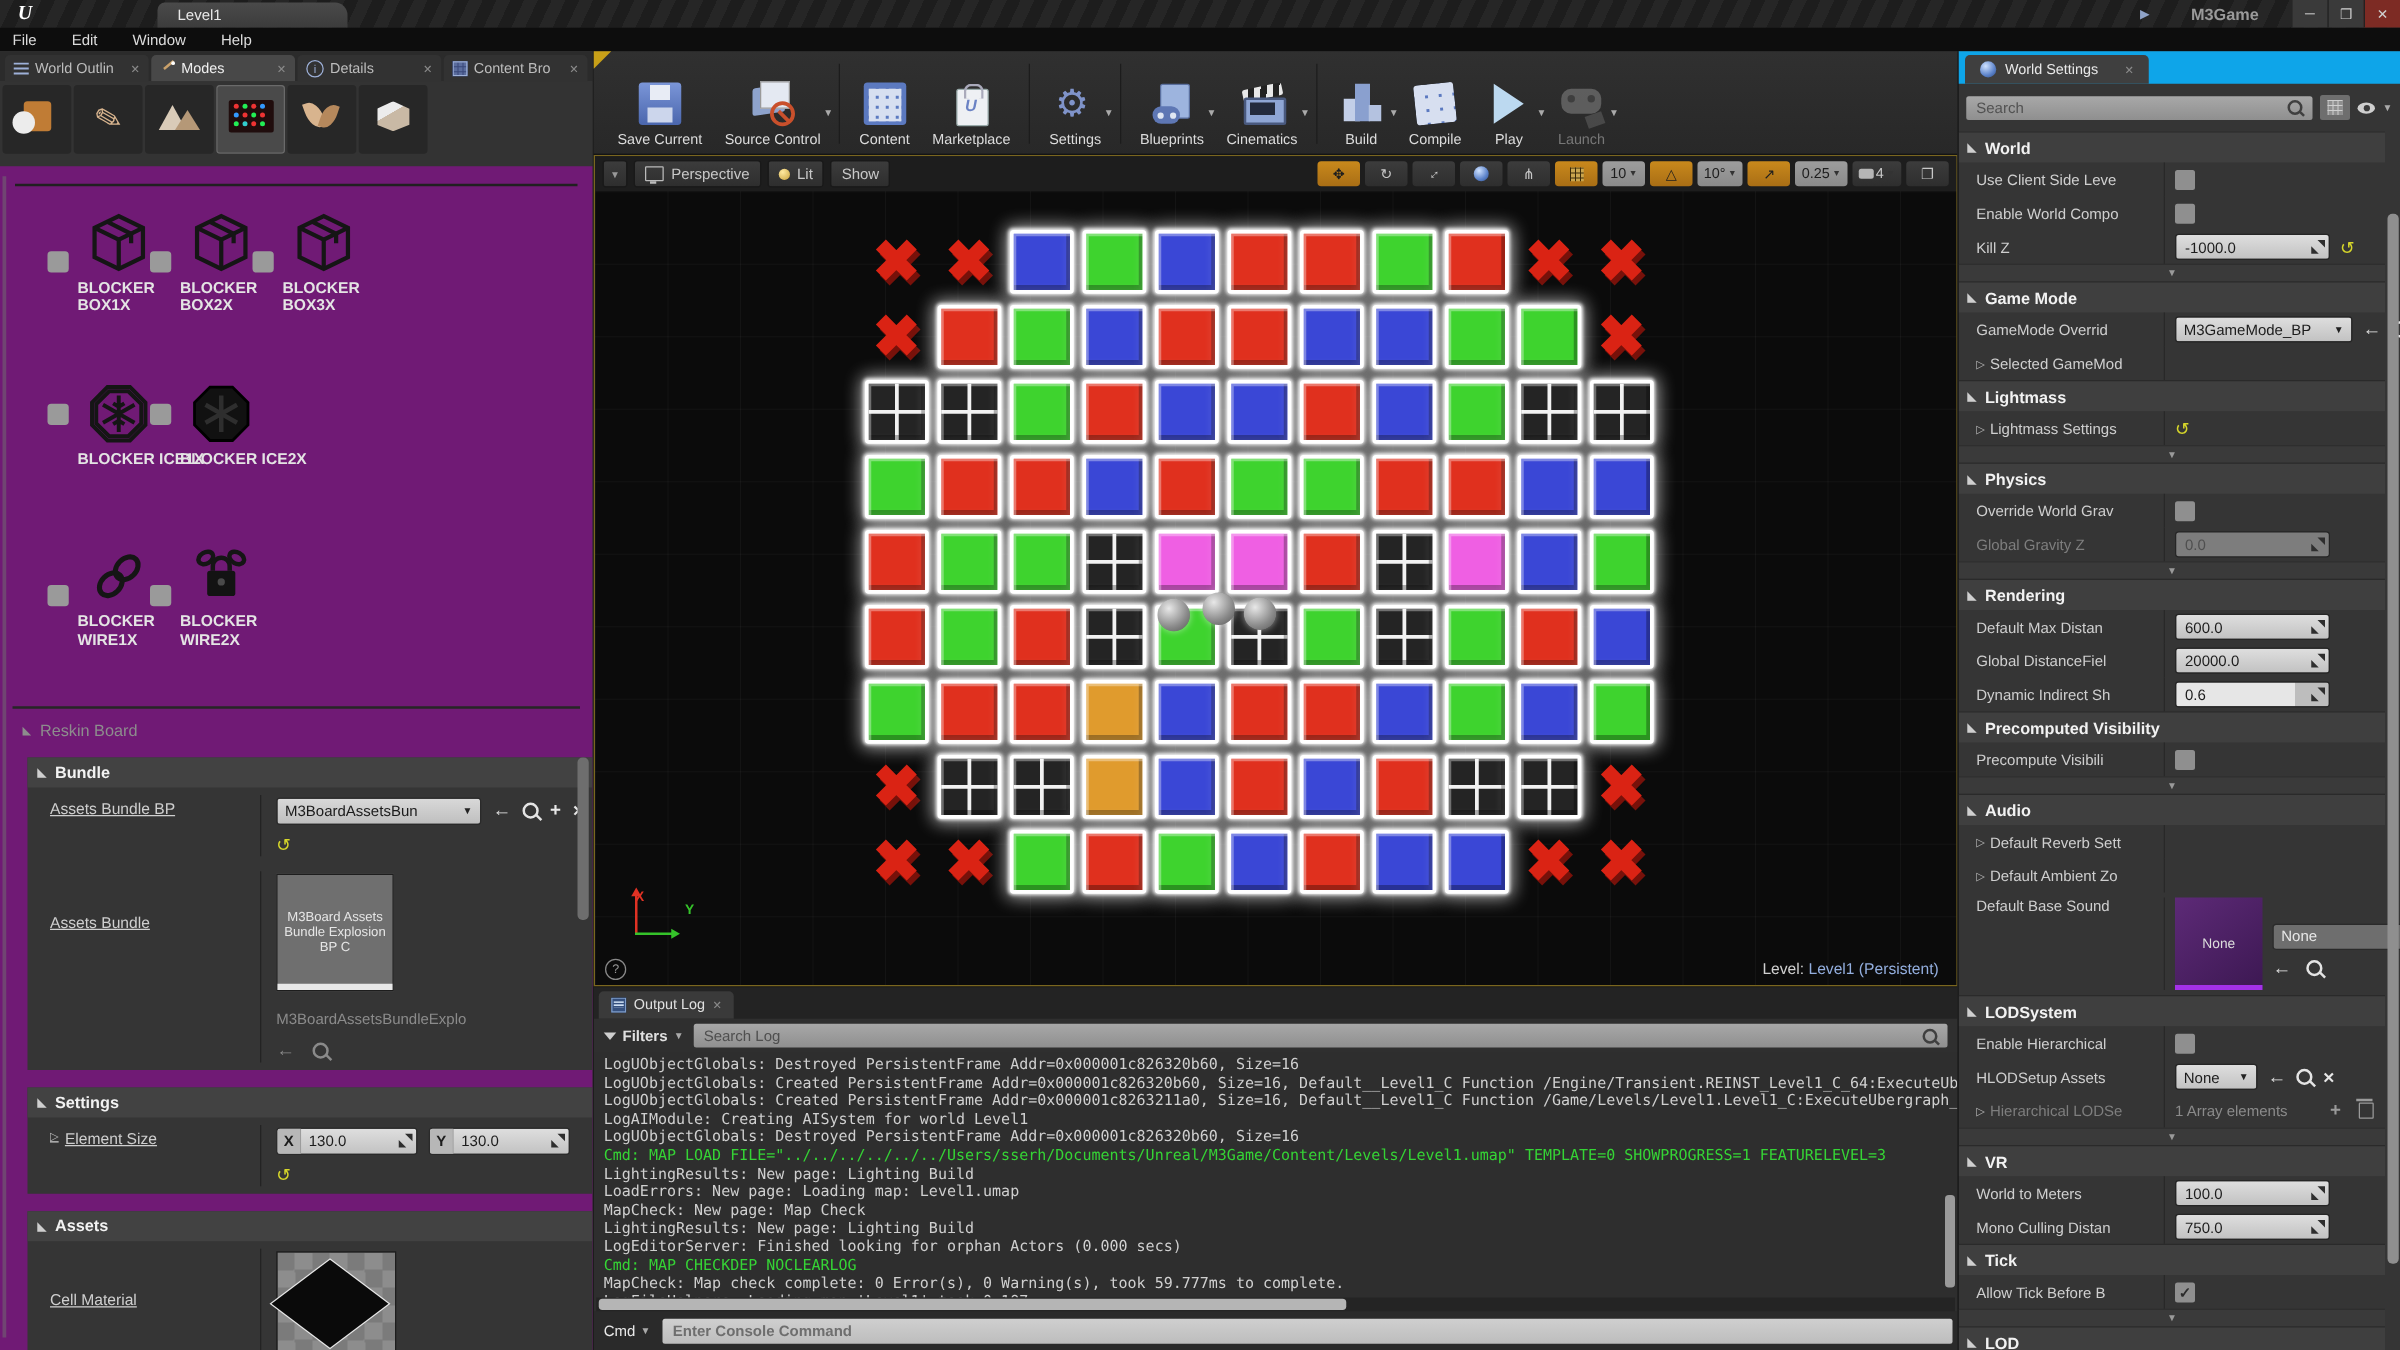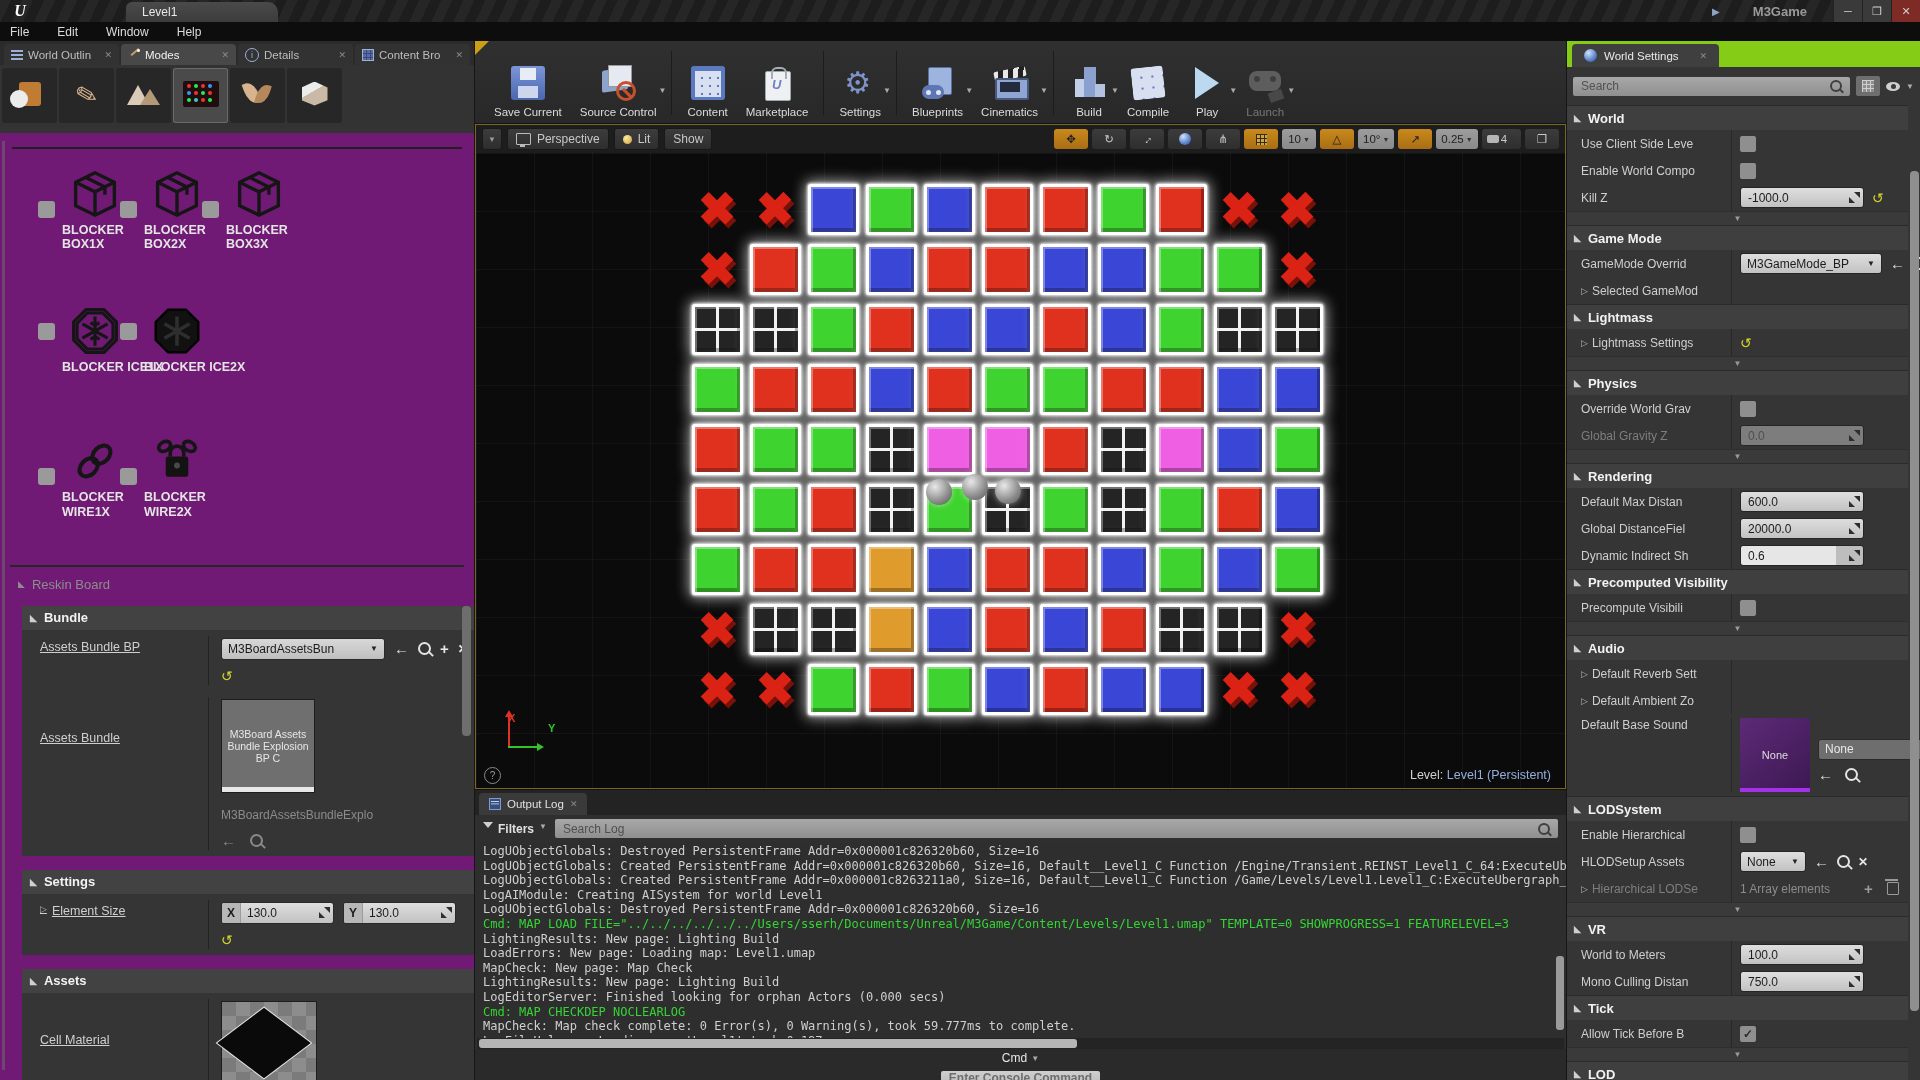--- a/index.html
+++ b/index.html
@@ -133,37 +133,37 @@
   .level-info .lval{color:#93aede;}
 
   
   .outlog{height:290px;display:flex;flex-direction:column;background:#2e2e2e;border-top:1px solid #101010;}
   .ol-tabs{height:25px;background:#232323;display:flex;align-items:flex-end;padding-left:4px;}
   .ol-tab{height:22px;background:#3a3a3a;border-radius:4px 4px 0 0;display:flex;align-items:center;gap:6px;padding:0 10px;font-size:11.5px;color:#e0e0e0;}
   .ol-ic{width:12px;height:12px;background:#35507e;box-shadow:inset 0 0 0 1px #7e9cc9;position:relative;}
   .ol-ic::after{content:'';position:absolute;left:2px;top:3px;width:8px;height:5px;background:linear-gradient(#cfe0f4 1px,transparent 1px) 0 0/8px 2.5px;}
   .ol-filter-row{height:27px;display:flex;align-items:center;gap:8px;padding:0 8px;background:#2f2f2f;}
   .funnel{width:0;height:0;border-left:5px solid transparent;border-right:5px solid transparent;border-top:6px solid #cfcfcf;position:relative;display:inline-block;}
-  .filters-lab{font-size:12px;color:#e0e0e0;font-weight:bold;display:flex;gap:5px;align-items:flex-start;}
+  .filters-lab{font-size:12px;color:#e0e0e0;font-weight:bold;display:flex;gap:5px;align-items:center;}
   .search-box{flex:1;background:linear-gradient(#a8a8a8,#8f8f8f);border-radius:2px;height:19px;display:flex;align-items:center;padding:0 8px;font-size:12px;color:#4f4f4f;}
   .search-box .mag2{margin-left:auto;width:8px;height:8px;border:2px solid #3f3f3f;border-radius:50%;position:relative;}
   .search-box .mag2::after{content:'';position:absolute;width:5px;height:2px;background:#3f3f3f;transform:rotate(45deg);right:-4px;bottom:-2px;}
   .log-area{flex:1;overflow:hidden;padding:2px 8px;position:relative;font-family:"DejaVu Sans Mono",monospace;font-size:12px;line-height:14.6px;color:#cfcfcf;white-space:nowrap;}
   .log-line.green{color:#35d435;}
   .log-vscroll{position:absolute;right:2px;top:58%;width:8px;height:38%;background:#9a9a9a;border-radius:3px;}
   .log-hscroll{height:11px;background:#242424;position:relative;margin:0 2px;}
   .log-hscroll .hthumb{position:absolute;left:2px;top:1px;height:9px;width:55%;background:#b5b5b5;border-radius:3px;}
-  .cmd-row{height:27px;display:flex;align-items:center;gap:6px;background:#2a2a2a;padding:2px 4px;flex-direction:column;}
+  .cmd-row{height:27px;display:flex;align-items:center;gap:6px;background:#2a2a2a;padding:2px 4px;}
   .cmd-lab{font-size:12px;color:#e8e8e8;display:flex;gap:4px;align-items:center;padding:0 4px;}
   .cmd-lab .varrow{font-size:8px;color:#aaa;}
   .cmd-input{flex:1;background:linear-gradient(#cfcfcf,#bdbdbd);height:20px;border-radius:2px;display:flex;align-items:center;padding:0 8px;font-size:12px;color:#6e6e6e;font-weight:bold;}
 
   
   .right-panel{width:353px;background:#353535;border-left:1px solid #161616;display:flex;flex-direction:column;position:relative;}
-  .rp-tabs{height:26px;background:#84cc16;display:flex;align-items:flex-end;padding:0 5px;}
+  .rp-tabs{height:26px;background:#0ea5e9;display:flex;align-items:flex-end;padding:0 5px;}
   .rp-tab{height:23px;background:#3f3f3f;border-radius:4px 4px 0 0;display:flex;align-items:center;gap:7px;padding:0 12px;font-size:11.5px;color:#e8e8e8;}
   .globe-ic{width:13px;height:13px;border-radius:50%;background:radial-gradient(circle at 35% 30%,#cfe2ff,#5b82c9 60%,#2c4a82);}
   .rp-search-row{height:30px;display:flex;align-items:center;gap:6px;padding:4px 6px;}
   .rp-search{flex:1;background:linear-gradient(#a8a8a8,#8f8f8f);height:19px;border-radius:2px;display:flex;align-items:center;padding:0 8px;font-size:12px;color:#525252;}
   .rp-search .mag2{margin-left:auto;width:8px;height:8px;border:2px solid #3f3f3f;border-radius:50%;position:relative;}
   .rp-search .mag2::after{content:'';position:absolute;width:5px;height:2px;background:#3f3f3f;transform:rotate(45deg);right:-4px;bottom:-2px;}
   .rp-gridbtn{width:24px;height:20px;background:#6e6e6e;border-radius:2px;display:flex;align-items:center;justify-content:center;}
   .rp-gridbtn .g{width:12px;height:12px;background:linear-gradient(#cfcfcf 1px,transparent 1px),linear-gradient(90deg,#cfcfcf 1px,transparent 1px);background-size:4px 4px;background-color:#8f8f8f;}
   .eye{width:14px;height:9px;border-radius:50%;background:#cfcfcf;position:relative;}
   .eye::after{content:'';position:absolute;left:4.5px;top:2px;width:5px;height:5px;border-radius:50%;background:#3a3a3a;}

